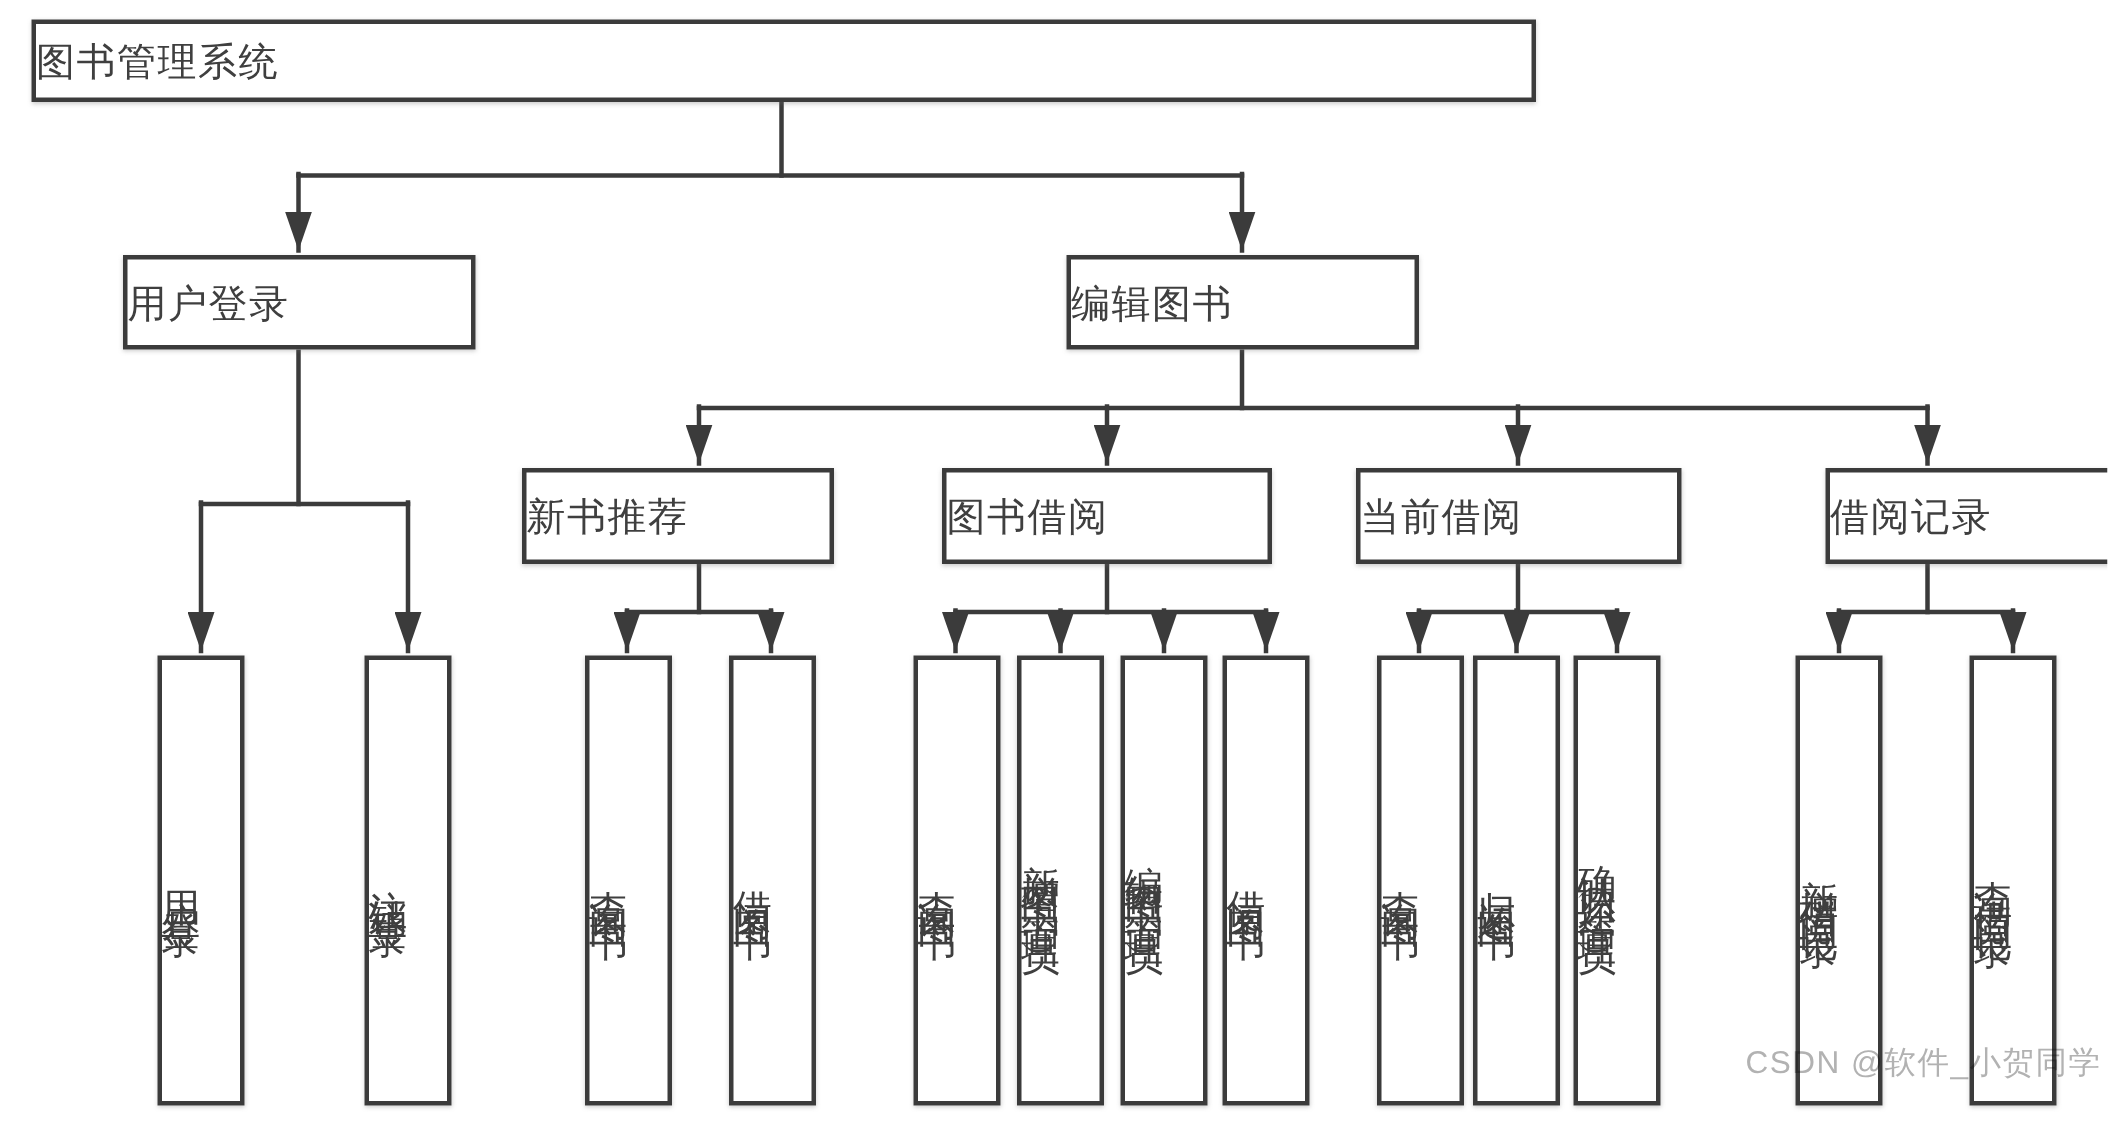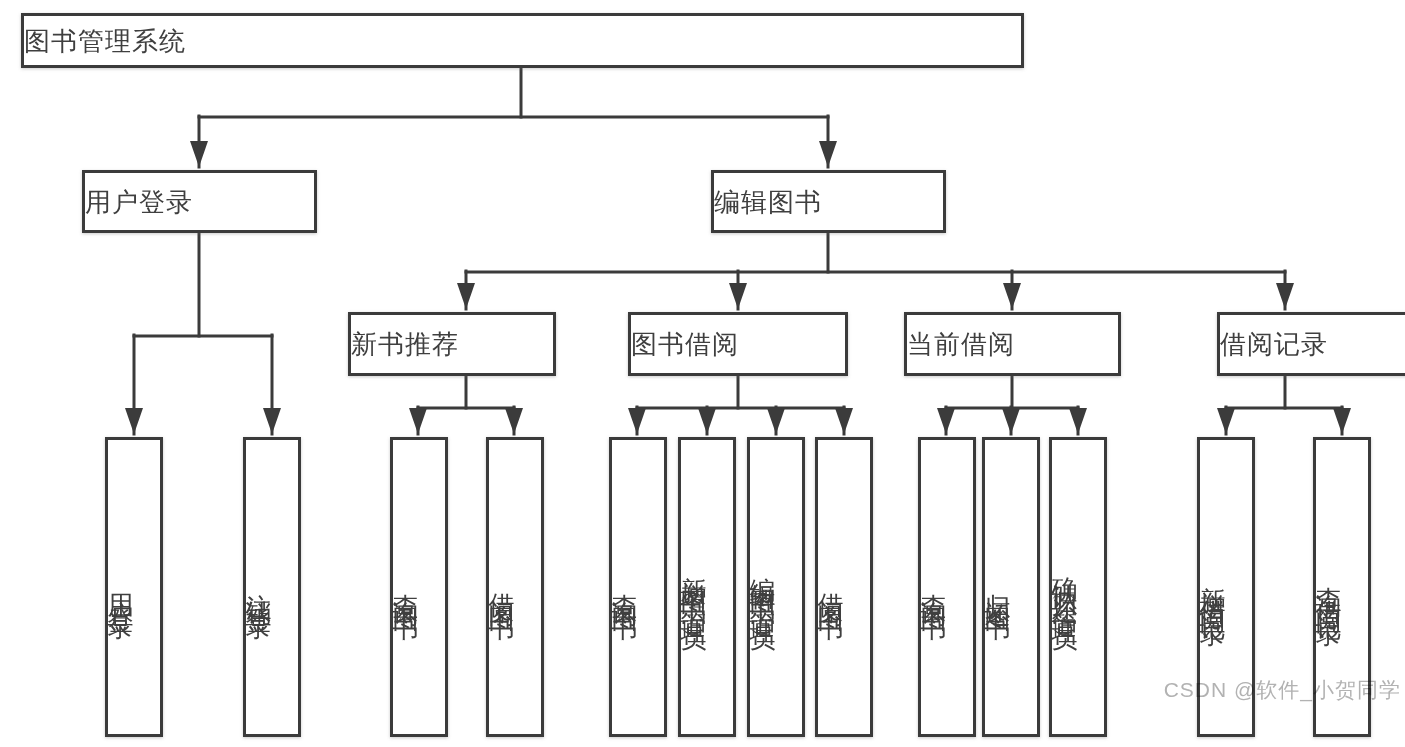--- a/index.html
+++ b/index.html
@@ -31,21 +31,21 @@
   }
   .leaf span{
     writing-mode:vertical-rl;
     text-orientation:mixed;
     letter-spacing:7px;
     line-height:1;
     white-space:nowrap;
   }
   .watermark{
     position:absolute;
-    right:4px;top:676px;
+    right:4px;top:694px;
     font-size:21px;
     color:var(--watermark);
     letter-spacing:1px;
     mix-blend-mode:multiply;
     z-index:5;
     white-space:nowrap;
   }
 </style>
 </head>
 <body>

